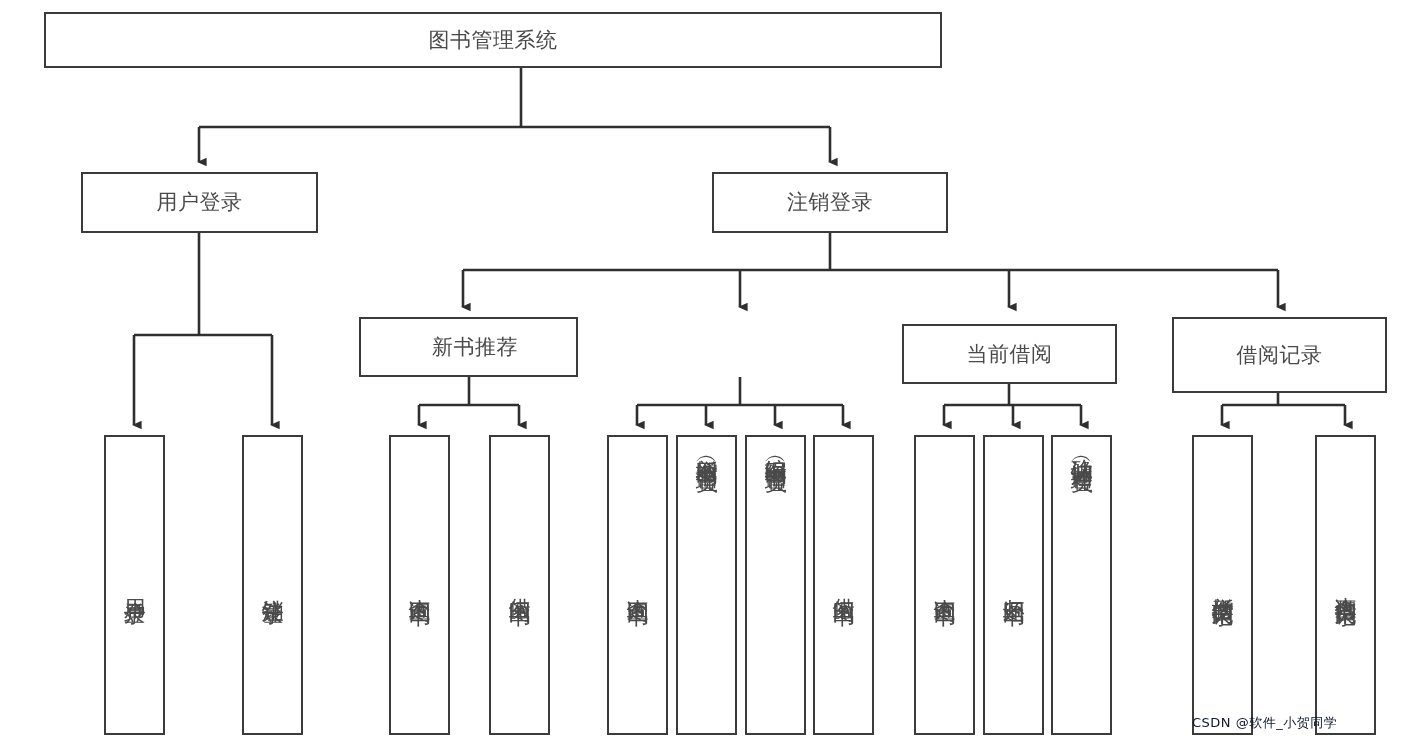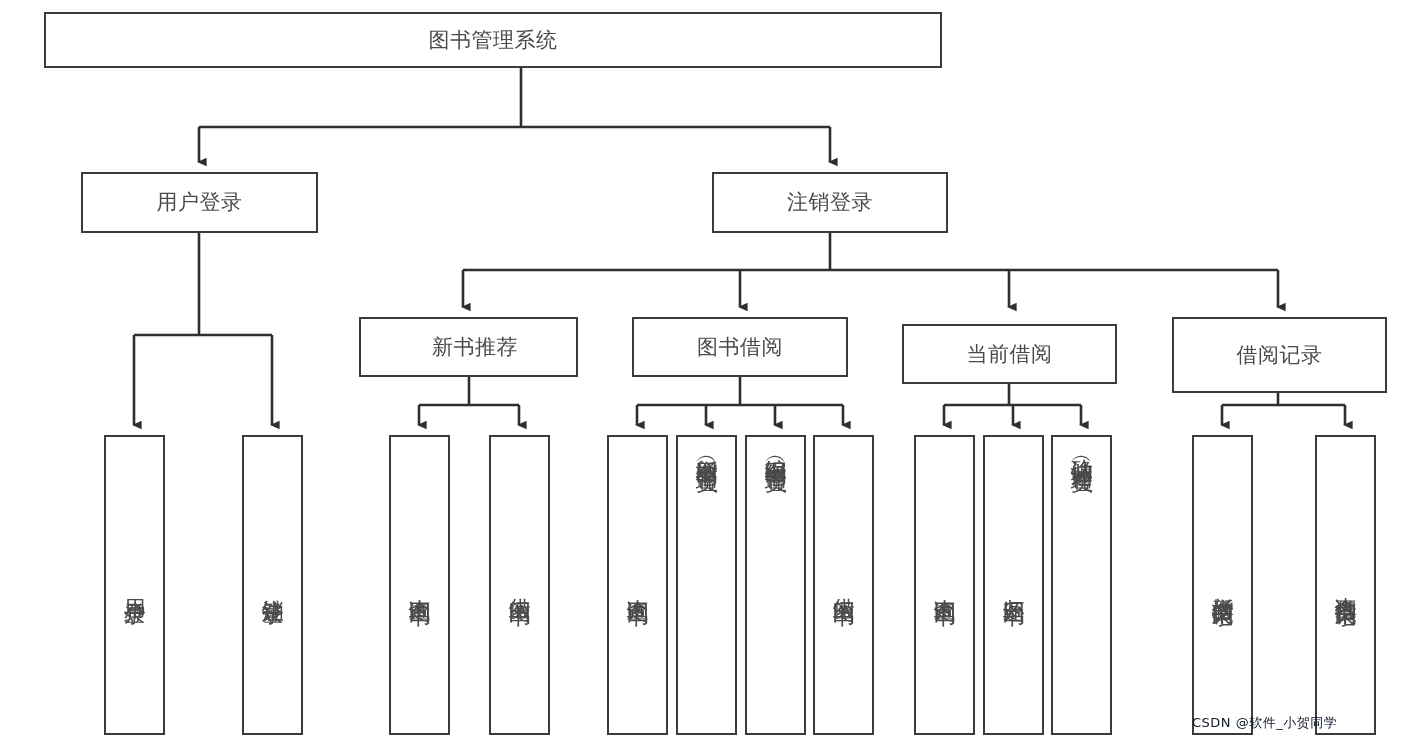--- a/index.html
+++ b/index.html
@@ -137,23 +137,20 @@
   <div class="node horiz" style="left:81px; top:172px; width:237px; height:61px;">
     <span class="label">用户登录</span>
   </div>
   <div class="node horiz" style="left:712px; top:172px; width:236px; height:61px;">
     <span class="label">注销登录</span>
   </div>
 
   <div class="node horiz" style="left:359px; top:317px; width:219px; height:60px;padding-left:13px;">
     <span class="label">新书推荐</span>
   </div>
-  <div class="node horiz" style="left:632px; top:317px; width:216px; height:60px;">
-    <span class="label">图书借阅</span>
-  </div>
   <div class="node horiz" style="left:902px; top:317px; width:215px; height:60px;margin-top:7px;">
     <span class="label">当前借阅</span>
   </div>
   <div class="node horiz" style="left:1172px; top:317px; width:215px; height:76px;">
     <span class="label">借阅记录</span>
   </div>
 
   <div class="node vert centered" style="left:104px; top:435px; width:61px; height:300px;">
     <span class="label">用户登录</span>
   </div>

